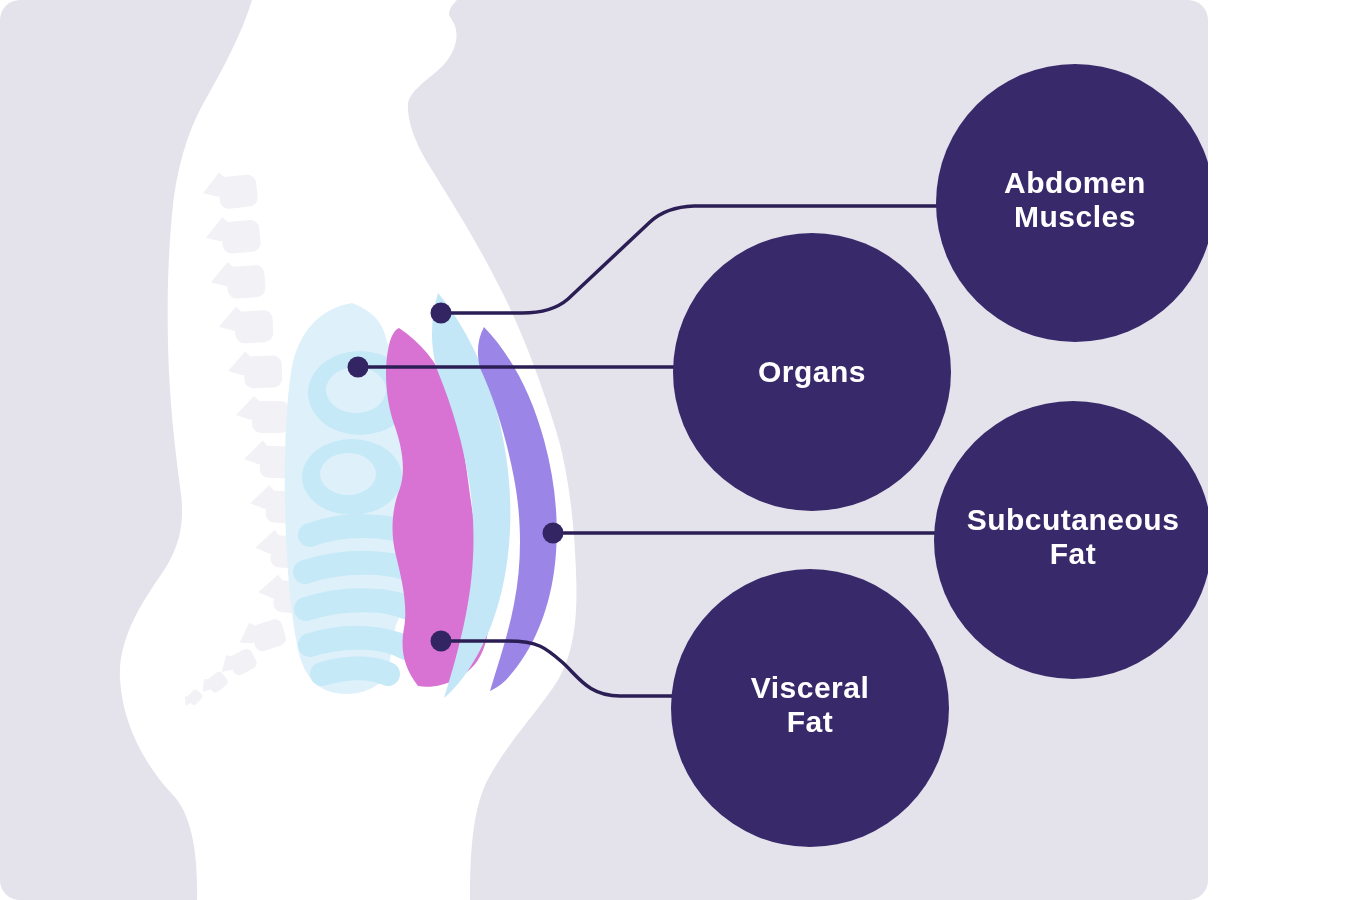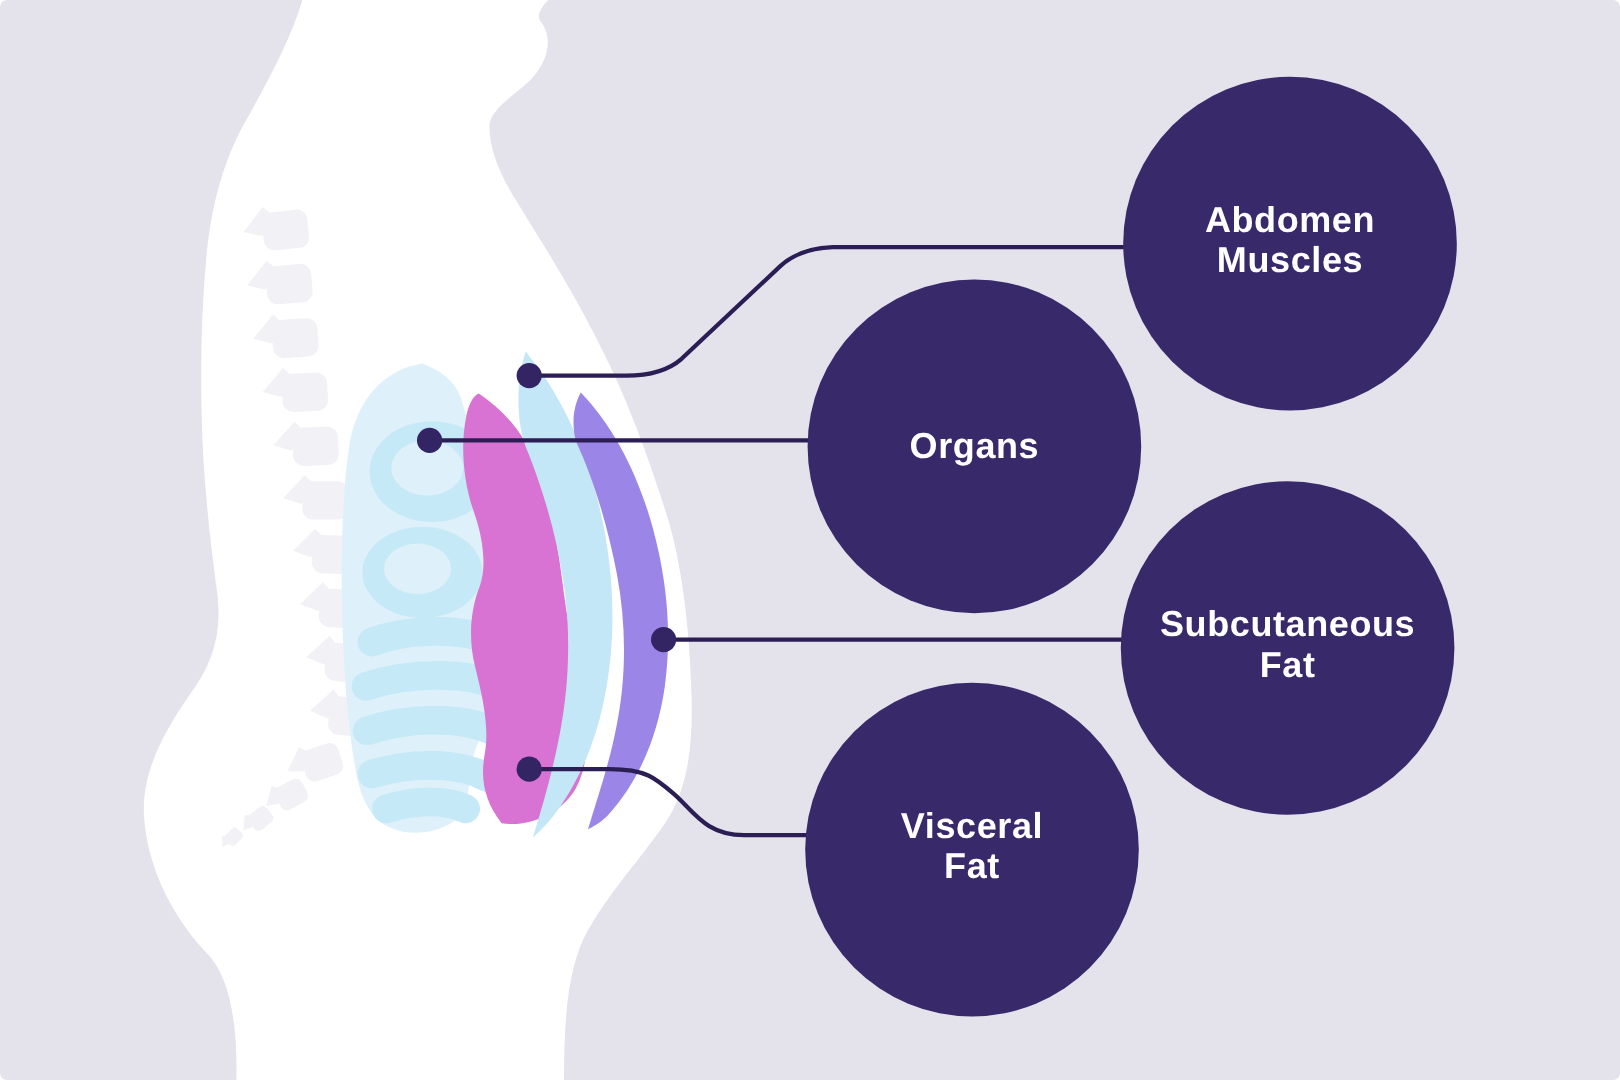--- a/index.html
+++ b/index.html
@@ -1,19 +1,19 @@
 <!DOCTYPE html>
 <html><head>
 <meta charset="utf-8">
 <style>
   html,body{margin:0;padding:0;background:#ffffff;}
   .canvas{
     position:relative;
-    width:1350px;height:900px;
-    border-radius:6px;
+    width:1208px;height:900px;
+    border-radius:20px;
     overflow:hidden;
     font-family:"Liberation Sans", sans-serif;
   }
   svg{display:block;}
   .bubble-text{
     font-family:"Liberation Sans", sans-serif;
     font-weight:bold;
     font-size:30px;
     letter-spacing:0.5px;
     text-anchor:middle;

